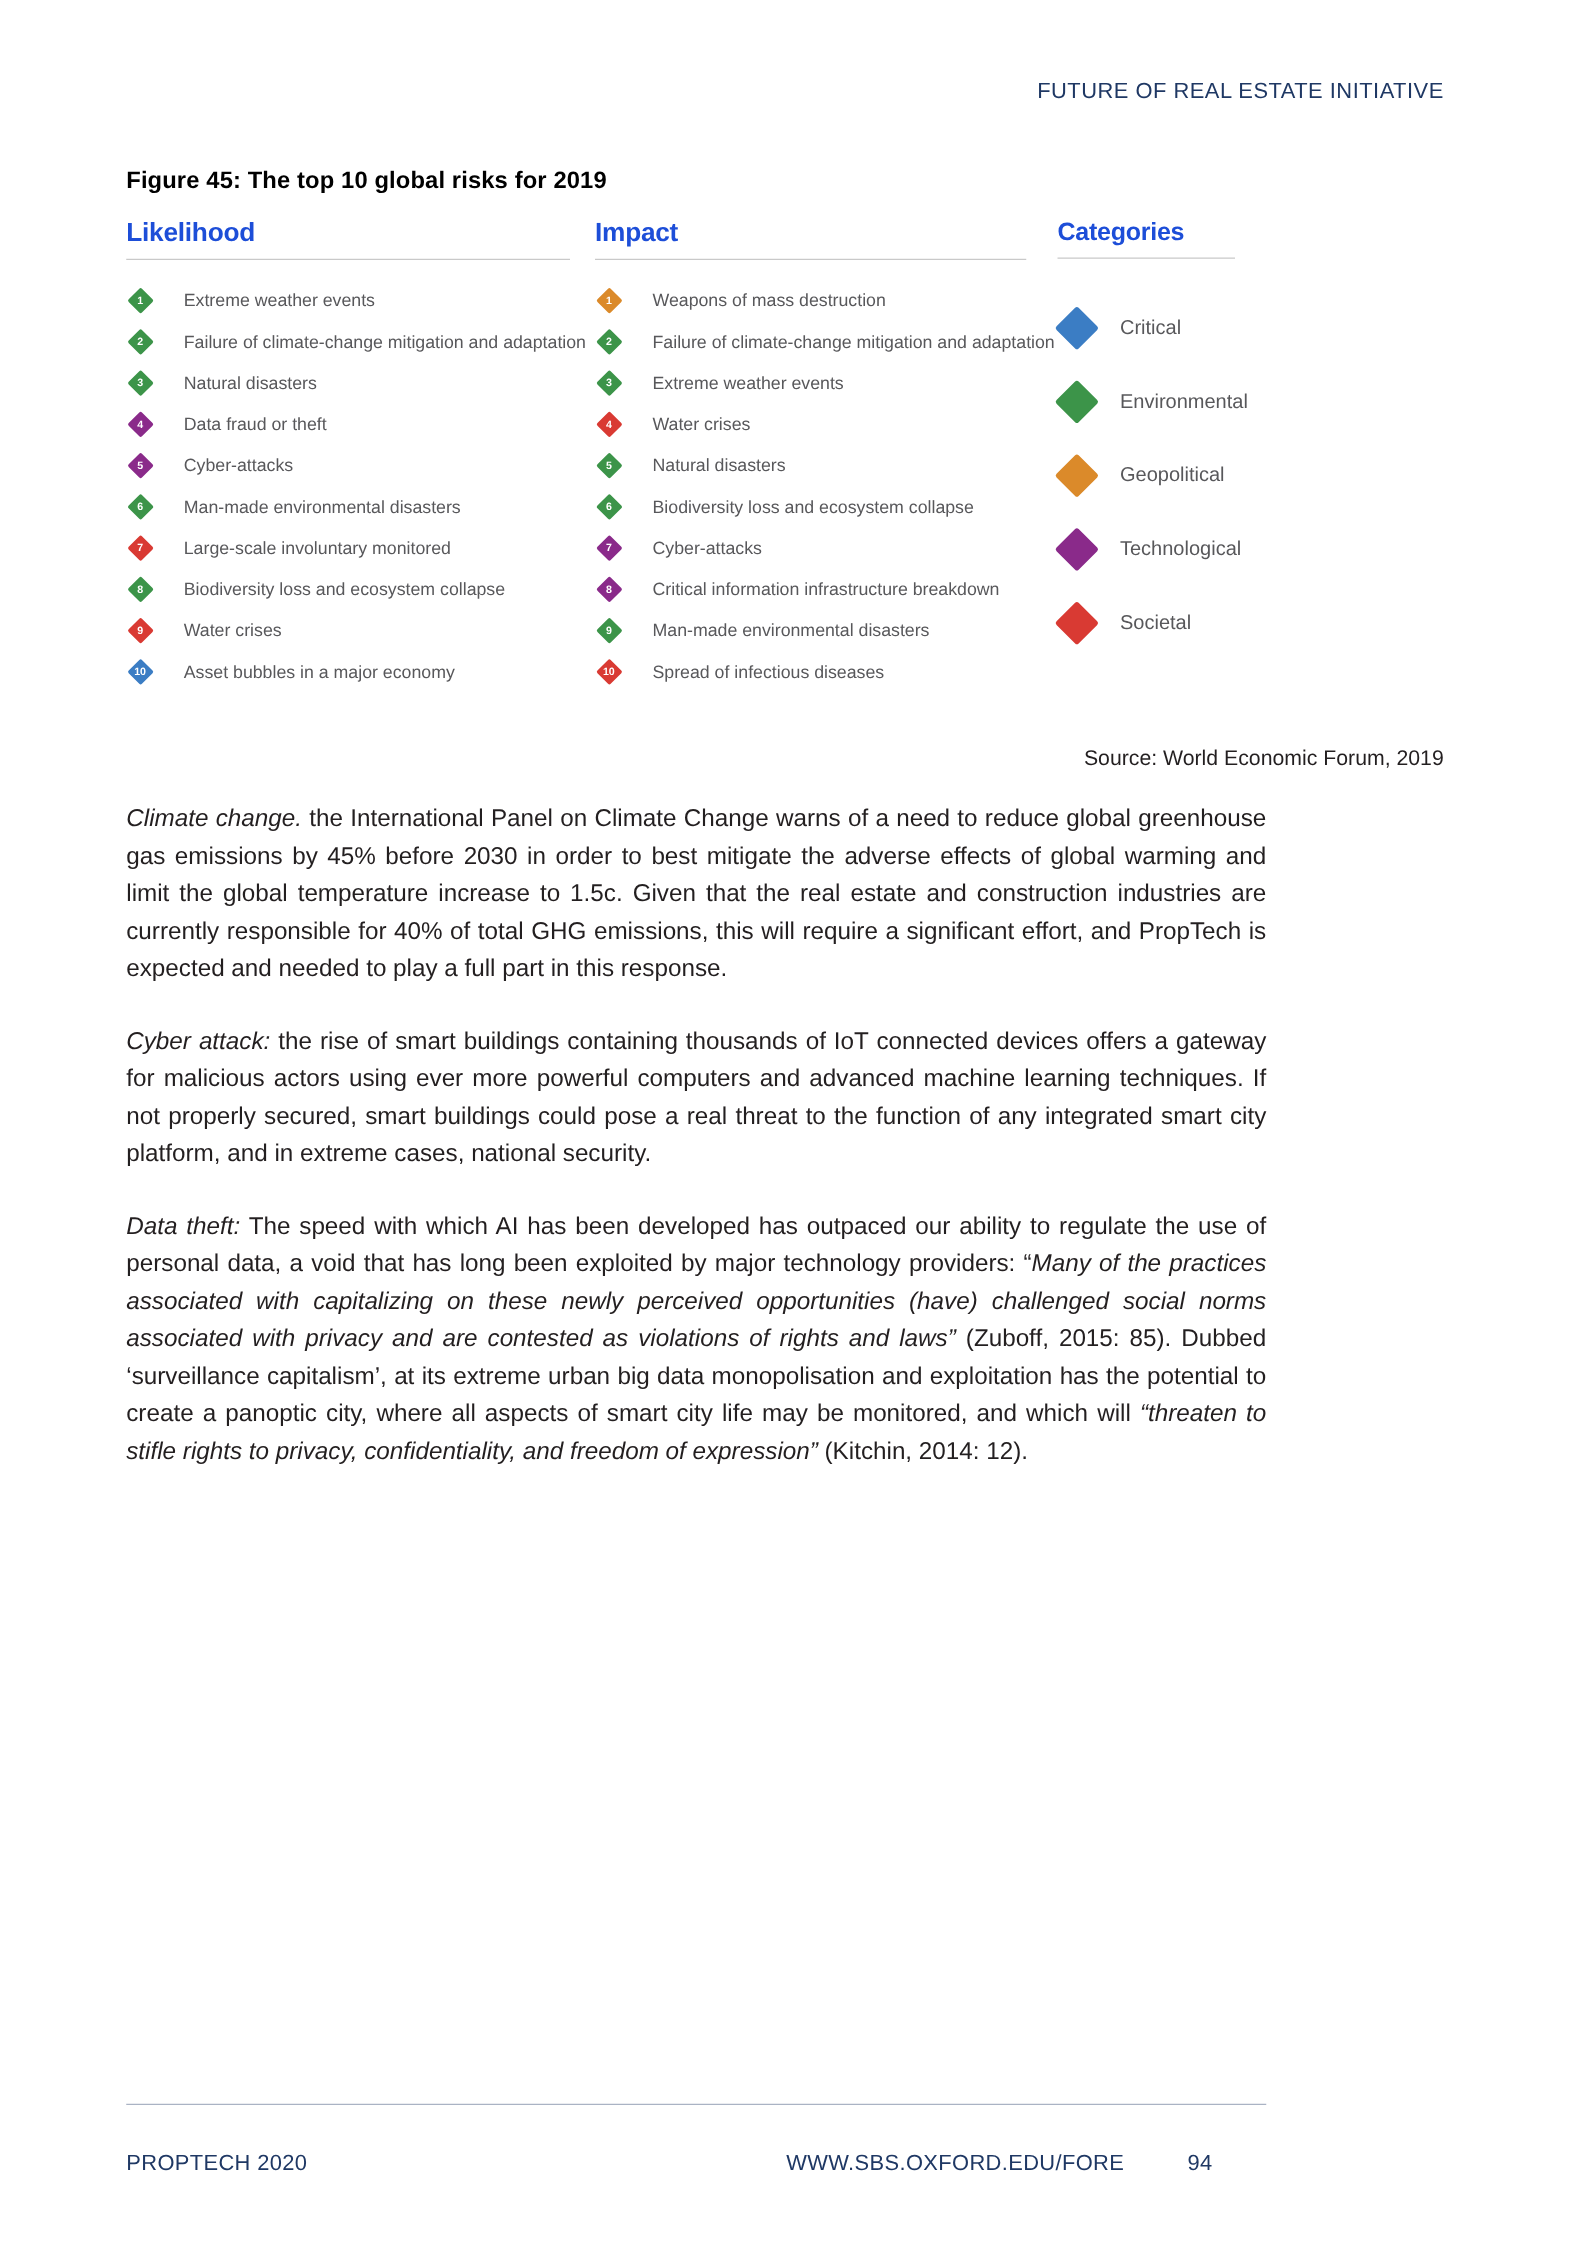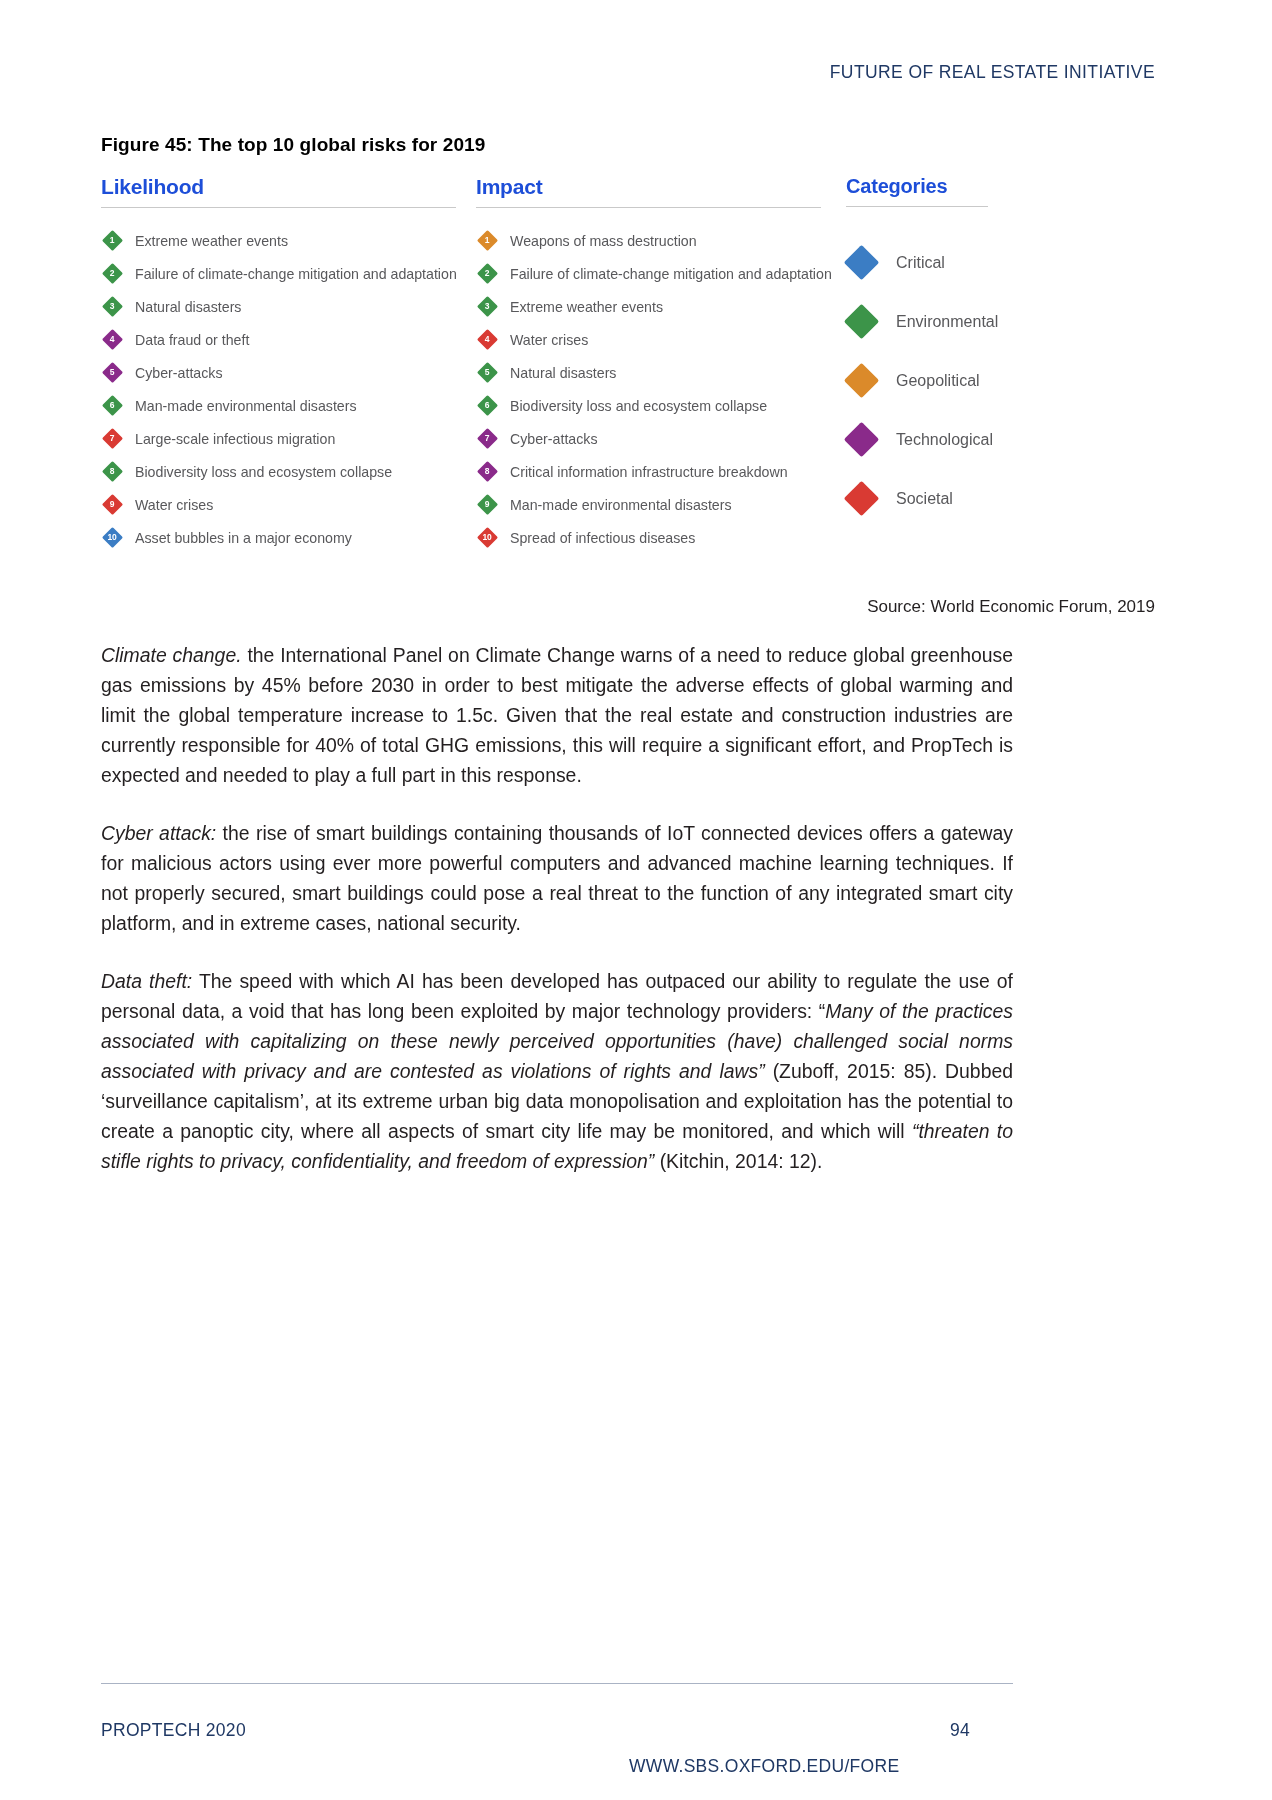--- a/index.html
+++ b/index.html
@@ -67,20 +67,21 @@
   .dia-num {
     position:absolute; left:0; top:0; width:22px; height:22px;
     display:flex; align-items:center; justify-content:center;
     font-size:8.5px; font-weight:bold; color:#ffffff;
     line-height:1; letter-spacing:-0.2px;
   }
   .risk-label {
     font-size:14.2px; color:#58585b;
     white-space:nowrap;
     font-family:"Liberation Sans", sans-serif;
+    margin-left:12px;
   }
 
   
   .cat-list { margin-top:26px; }
   .cat-row { display:flex; align-items:center; height:59px; }
   .cat-dia {
     width:25px; height:25px; transform:rotate(45deg);
     border-radius:2px; flex:0 0 25px; margin-left:3px; margin-right:22px;
   }
   .cat-label { font-size:16px; color:#58585b; white-space:nowrap; }
@@ -108,21 +109,21 @@
   
   .footer-rule {
     position:absolute; left:101px; top:1683px; width:912px;
     border-top:1.2px solid #aab3c4;
   }
   .foot {
     position:absolute; top:1720px;
     font-size:17.5px; color:#1f3864; letter-spacing:0.3px;
   }
   .foot-left  { left:101px; }
-  .foot-mid   { left:629px;margin-top:36px; }
+  .foot-mid   { left:629px; }
   .foot-page  { left:950px; }
 </style>
 </head>
 <body>
 
 <div class="page">
 
   <div class="doc-header">FUTURE OF REAL ESTATE INITIATIVE</div>
 
   <div class="fig-title">Figure 45: The top 10 global risks for 2019</div>
@@ -173,21 +174,21 @@
               <span class="dia" style="background: rgb(60, 148, 73);"></span>
               <span class="dia-num">6</span>
             </span>
             <span class="risk-label">Man-made environmental disasters</span>
           </div>
           <div class="risk-row">
             <span class="dia-wrap">
               <span class="dia" style="background: rgb(217, 58, 51);"></span>
               <span class="dia-num">7</span>
             </span>
-            <span class="risk-label">Large-scale infectious migration</span>
+            <span class="risk-label">Large-scale involuntary monitored</span>
           </div>
           <div class="risk-row">
             <span class="dia-wrap">
               <span class="dia" style="background: rgb(60, 148, 73);"></span>
               <span class="dia-num">8</span>
             </span>
             <span class="risk-label">Biodiversity loss and ecosystem collapse</span>
           </div>
           <div class="risk-row">
             <span class="dia-wrap">

